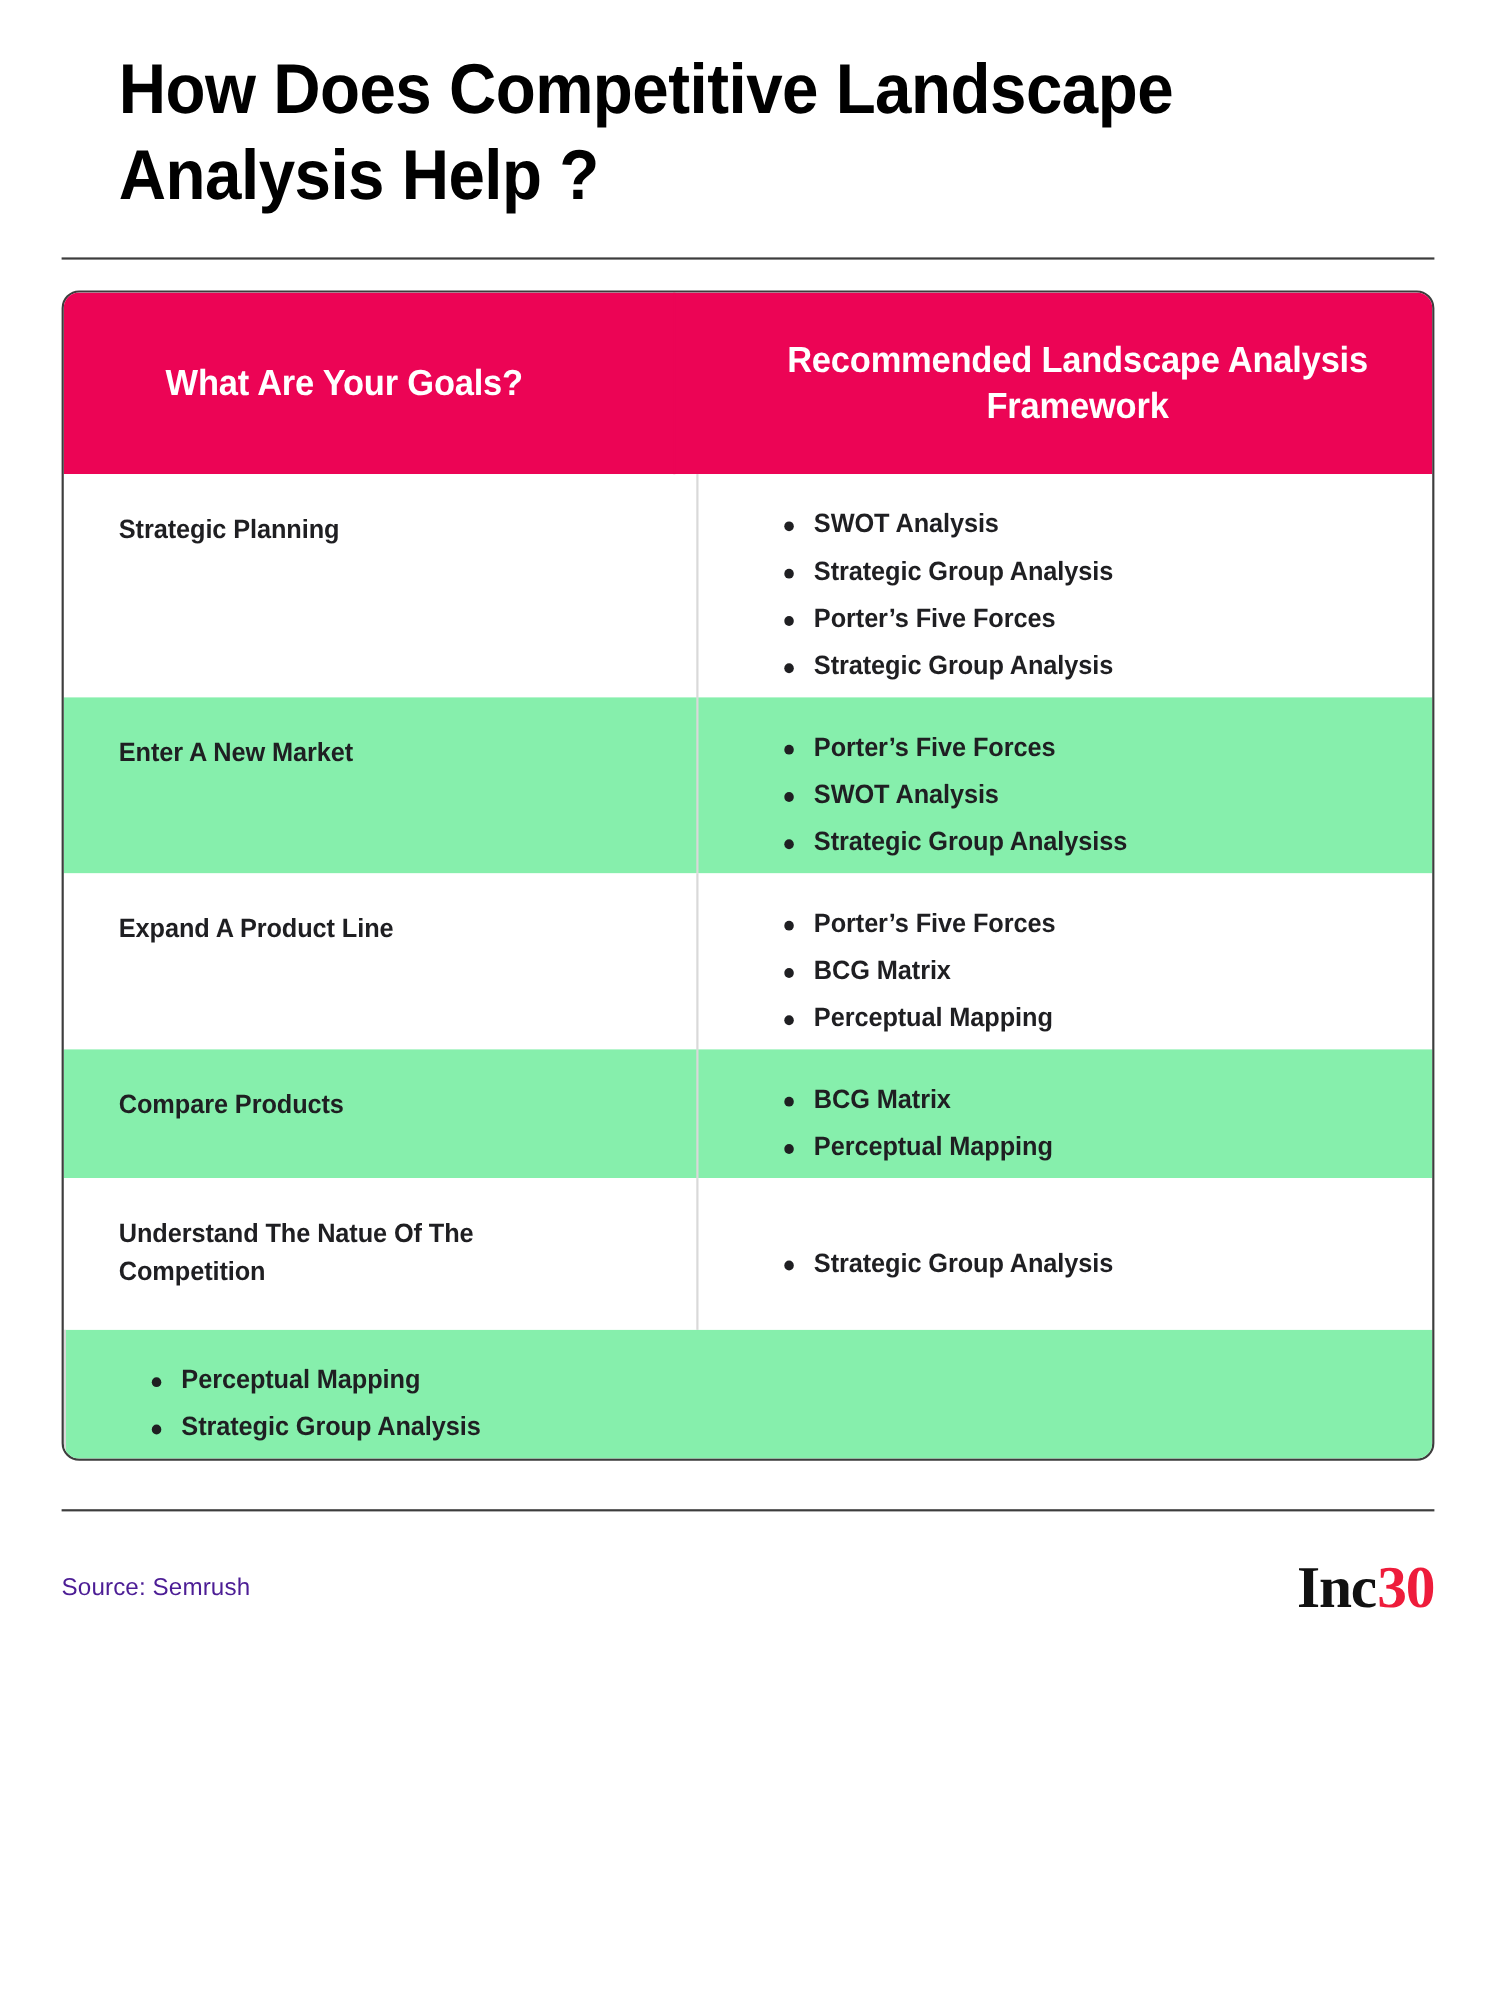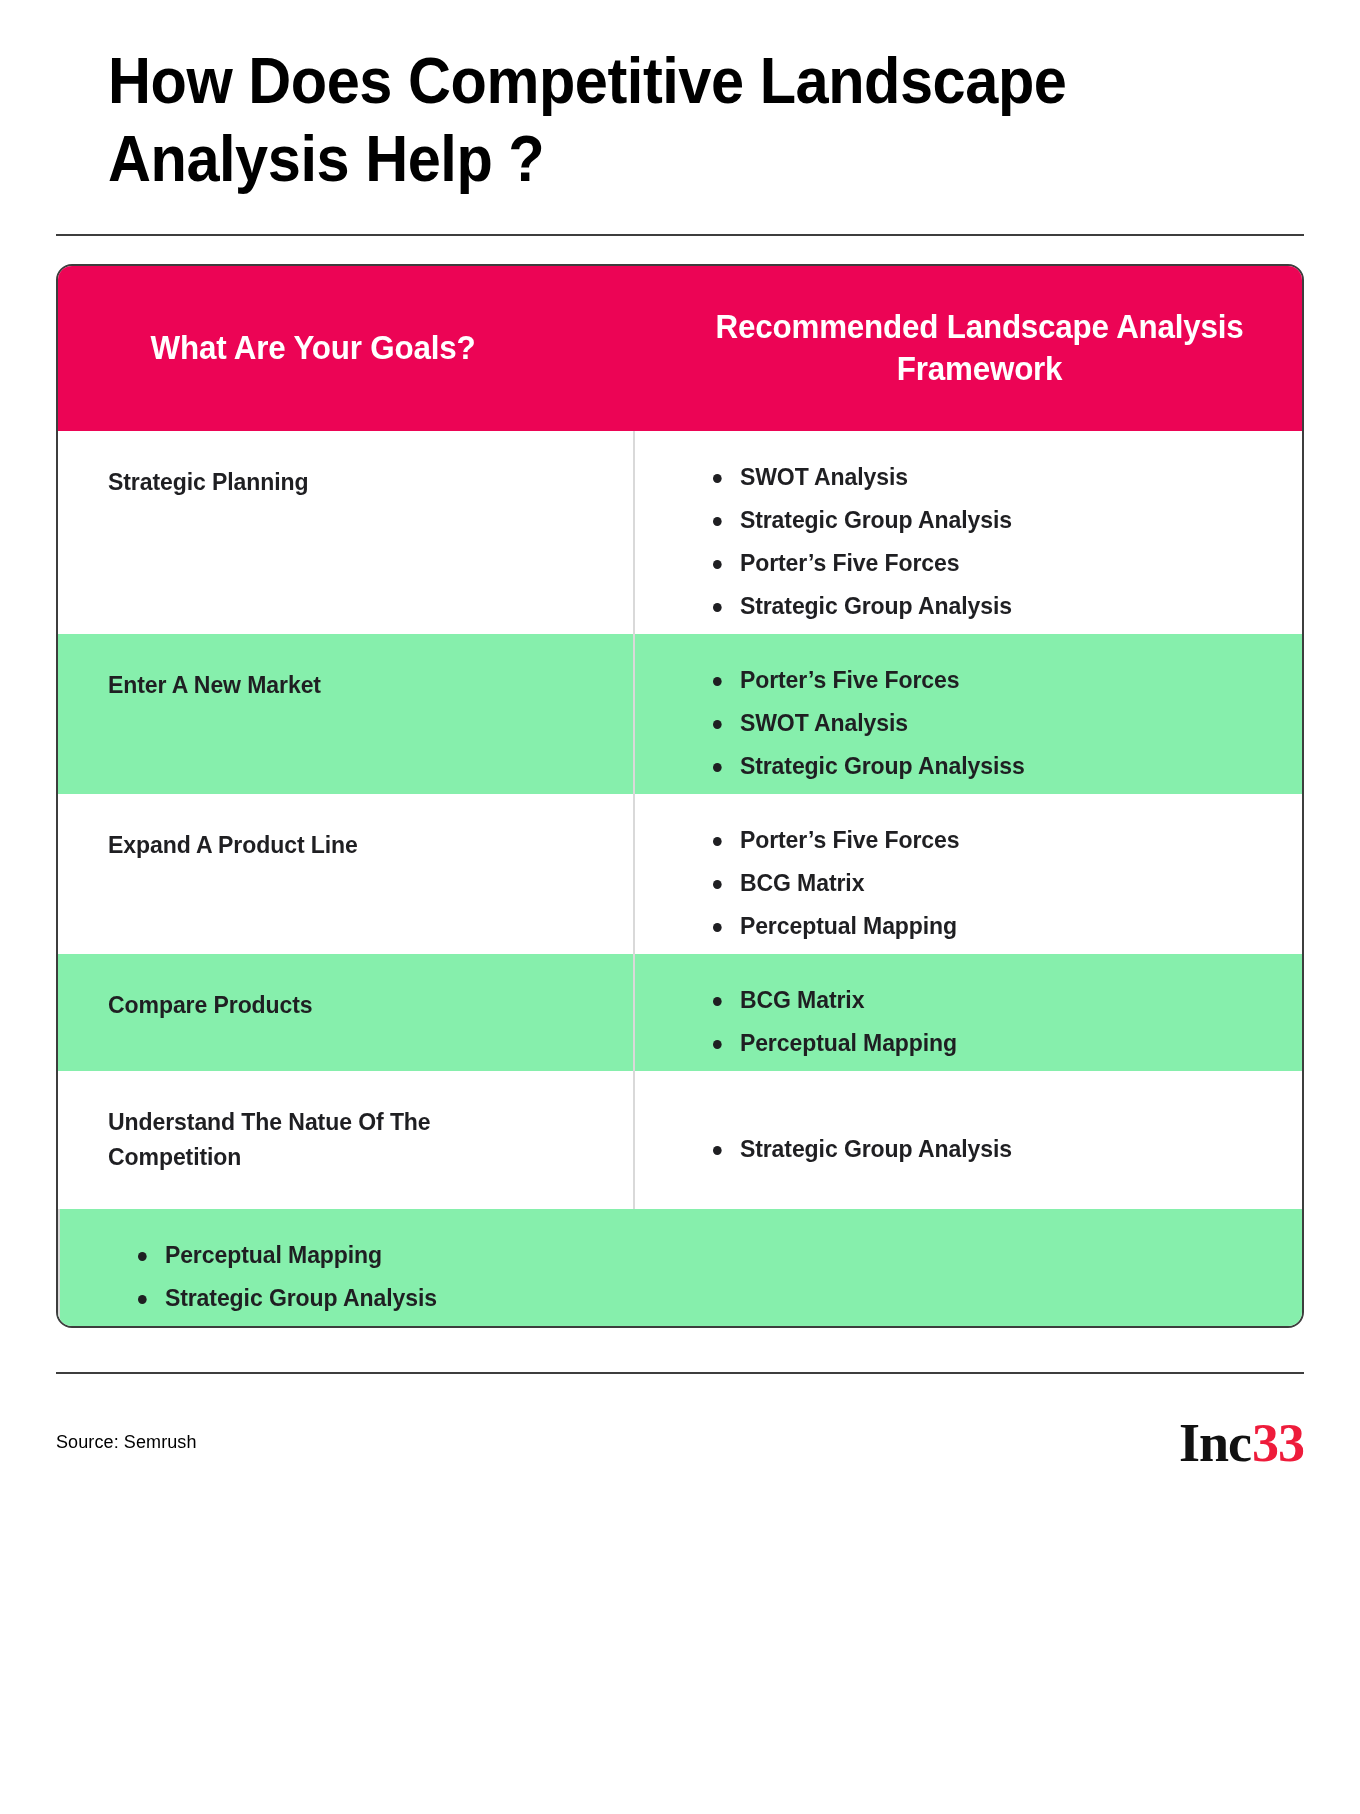--- a/index.html
+++ b/index.html
@@ -158,23 +158,23 @@
     height: 0;
     border-top: 2px solid #3d3d3d;
   }
   .footer {
     display: flex;
     align-items: center;
     justify-content: space-between;
     padding-top: 42px;
   }
   .source {
-    font-size: 18px;
+    font-size: 22px;
     font-weight: 400;
-    color: #000000;
+    color: #4c1d95;
     letter-spacing: 0.1px;
   }
   .logo {
     display: flex;
     align-items: center;
     font-family: "Liberation Serif", serif;
     font-weight: 700;
     font-size: 54px;
     line-height: 1;
     letter-spacing: -1px;
@@ -278,17 +278,17 @@
     </div>
 
   </div>
 
   <div class="footer-rule"></div>
 
   <div class="footer">
     <div class="source">Source: Semrush</div>
     <div class="logo">
       <span class="inc">Inc</span>
-        <span class="num">33</span>
+        <span class="num">30</span>
     </div>
   </div>
 
 </div>
 
 </body></html>

